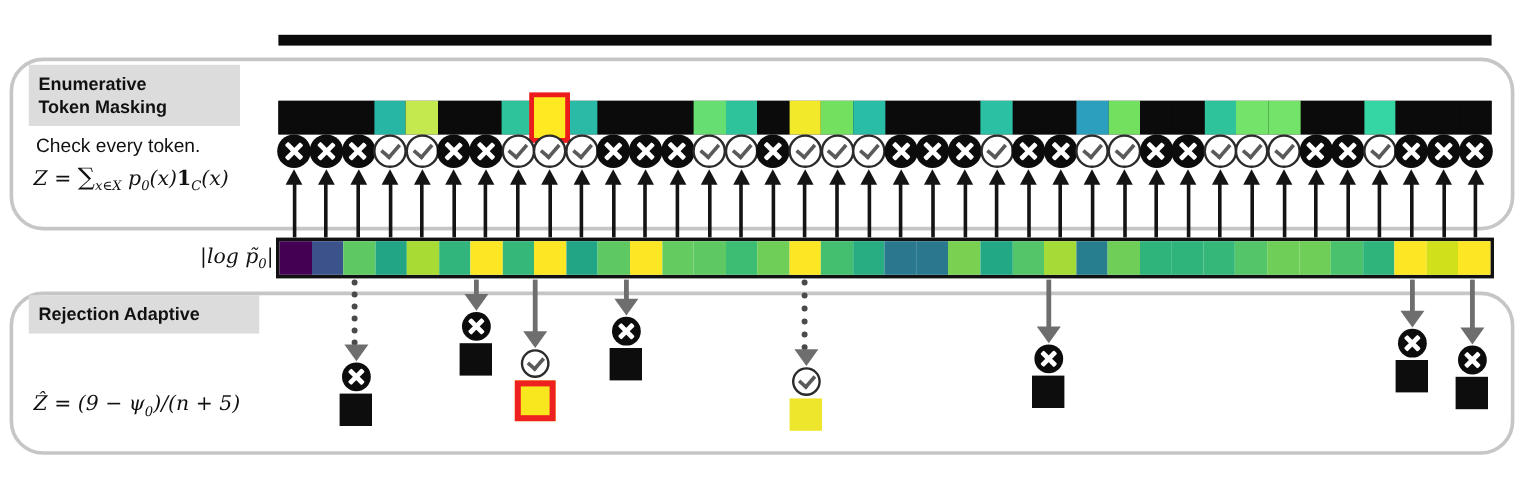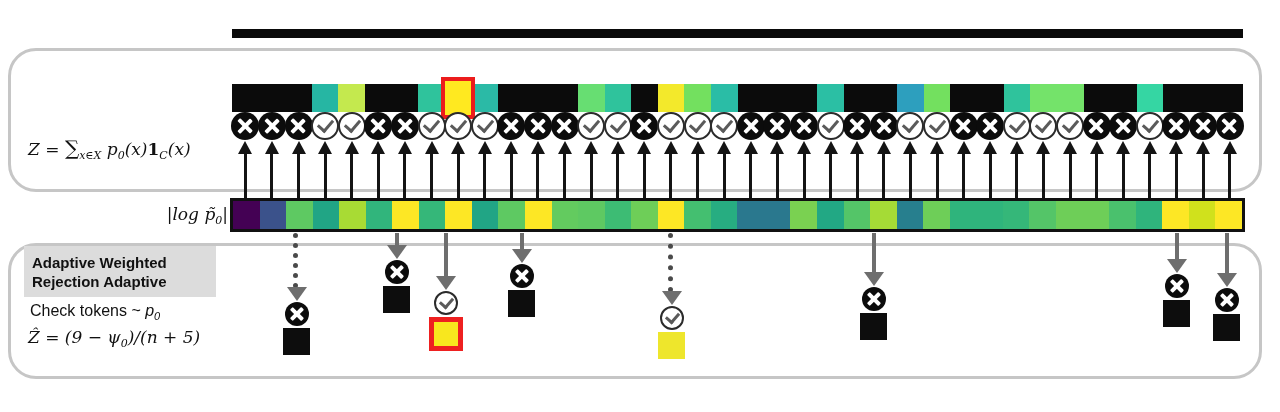--- a/index.html
+++ b/index.html
@@ -67,30 +67,33 @@
 </head>
 <body>
 
 <div id="canvas">
 
   <div id="cropped-bar"></div>
 
   <div class="panel" id="panel-top"></div>
   <div class="panel" id="panel-bottom"></div>
 
-
+  <div class="label-box" id="label-top">
+    <div>Enumerative</div>
+    <div>Token Masking</div>
+  </div>
+
+  <div class="desc" style="left:30px;top:114px;">Check every token.</div>
 
   <div class="formula" style="left:28px;top:139px;"><span class="f-it">Z = </span><span class="f-sum">∑</span><sub class="f-sb">x∈X</sub><span class="f-n"> </span><span class="f-it">p</span><sub class="f-sb">0</sub><span class="f-it">(x)</span><span class="f-one">1</span><sub class="f-sb">C</sub><span class="f-it">(x)</span></div>
 
   <div class="label-box" id="label-bottom">
-    <div>Adaptive Weighted</div>
     <div>Rejection Adaptive</div>
   </div>
 
-  <div class="desc" style="left:30px;top:302px;"><span class="f-sans">Check tokens ~ </span><span class="f-it">p</span><sub class="f-sb">0</sub></div>
 
   <div class="formula" style="left:28px;top:327px;"><span class="f-it">Ẑ = (9 − ψ</span><sub class="f-sb">0</sub><span class="f-it">)/(n + 5)</span></div>
 
   <div class="formula" style="left:148px;top:204px;width:80px;text-align:right;"><span class="f-it">|log </span><span class="f-it">p̃</span><sub class="f-sb">0</sub><span class="f-it">|</span></div>
 
   <div id="top-strip">
       <div class="t-cell" style="background: rgb(11, 11, 11);"></div>
       <div class="t-cell" style="background: rgb(11, 11, 11);"></div>
       <div class="t-cell" style="background: rgb(11, 11, 11);"></div>
       <div class="t-cell" style="background: rgb(38, 182, 163);"></div>

